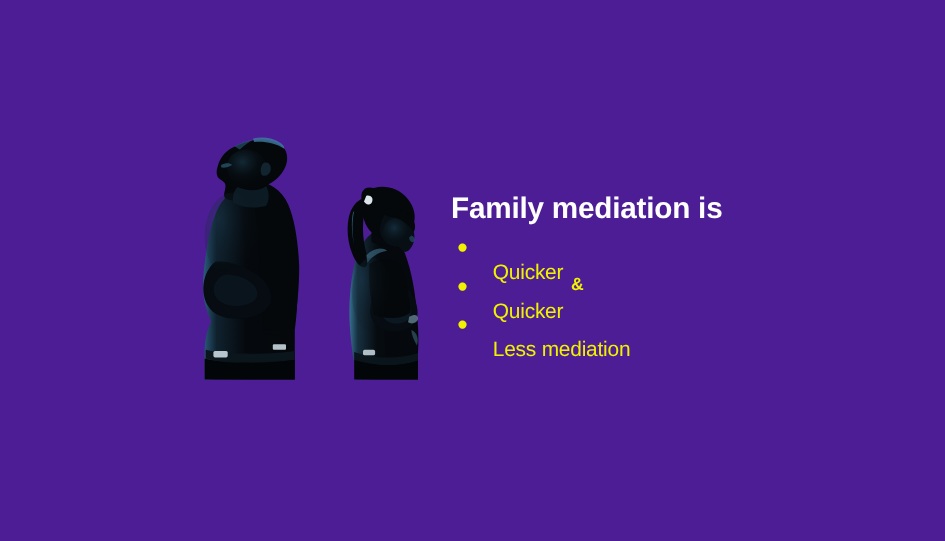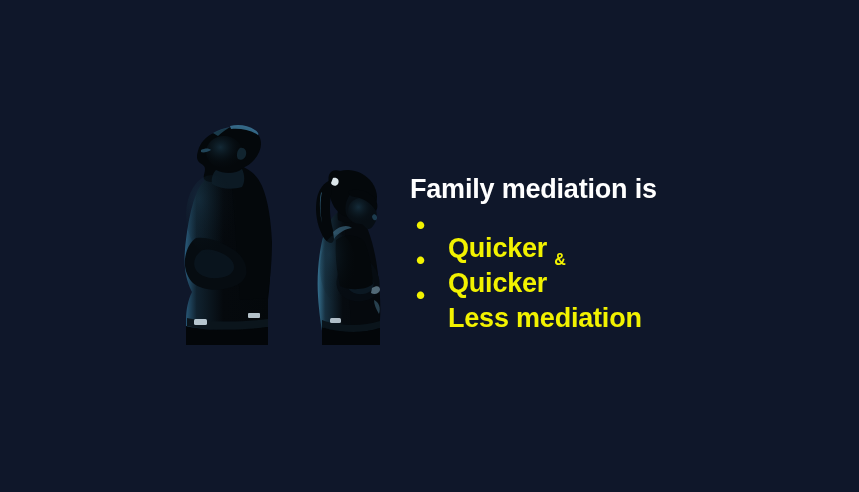--- a/index.html
+++ b/index.html
@@ -5,21 +5,21 @@
   html, body {
     margin: 0;
     padding: 0;
     background: #ffffff;
   }
   #banner {
     position: relative;
     width: 859px;
     height: 492px;
     overflow: hidden;
-    background: #0f172a;
+    background: #4c1d95;
     font-family: "Liberation Sans", sans-serif;
   }
   
   #artwork {
     position: absolute;
     left: 0;
     top: 0;
     width: 859px;
     height: 492px;
     pointer-events: none;
@@ -49,22 +49,22 @@
     font-weight: bold;
     width: 38px;
     flex: 0 0 38px;
     text-align: left;
     padding-left: 6px;
     box-sizing: border-box;
     line-height: 1;
   }
   .bullet-text {
     color: #f2f200;
-    font-size: 27px;
-    font-weight: bold;
+    font-size: 19px;
+    font-weight: normal;
     letter-spacing: -0.2px;
     margin-top: 48px;
   }
   .ampersand {
     color: #f2f200;
     font-size: 16px;
     font-weight: bold;
     margin-left: 7px;
   }
 </style>

